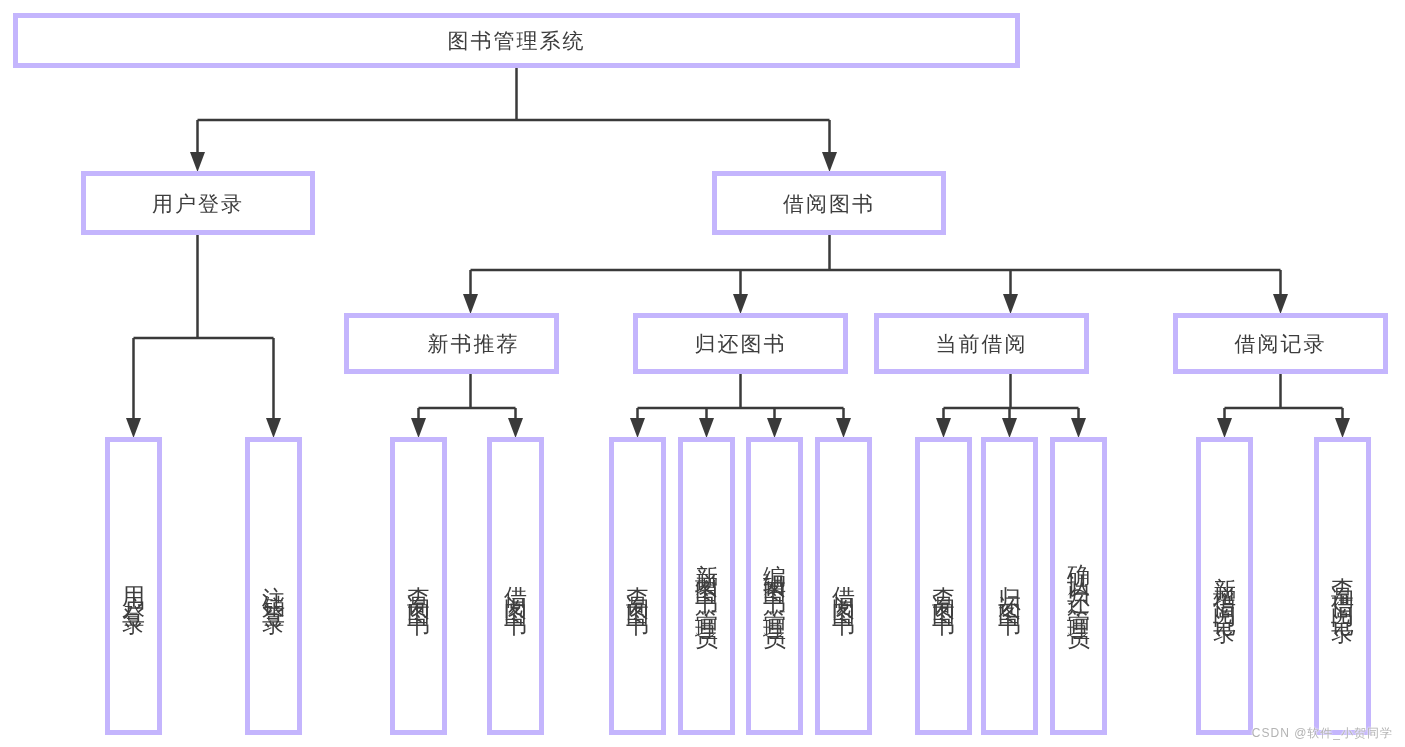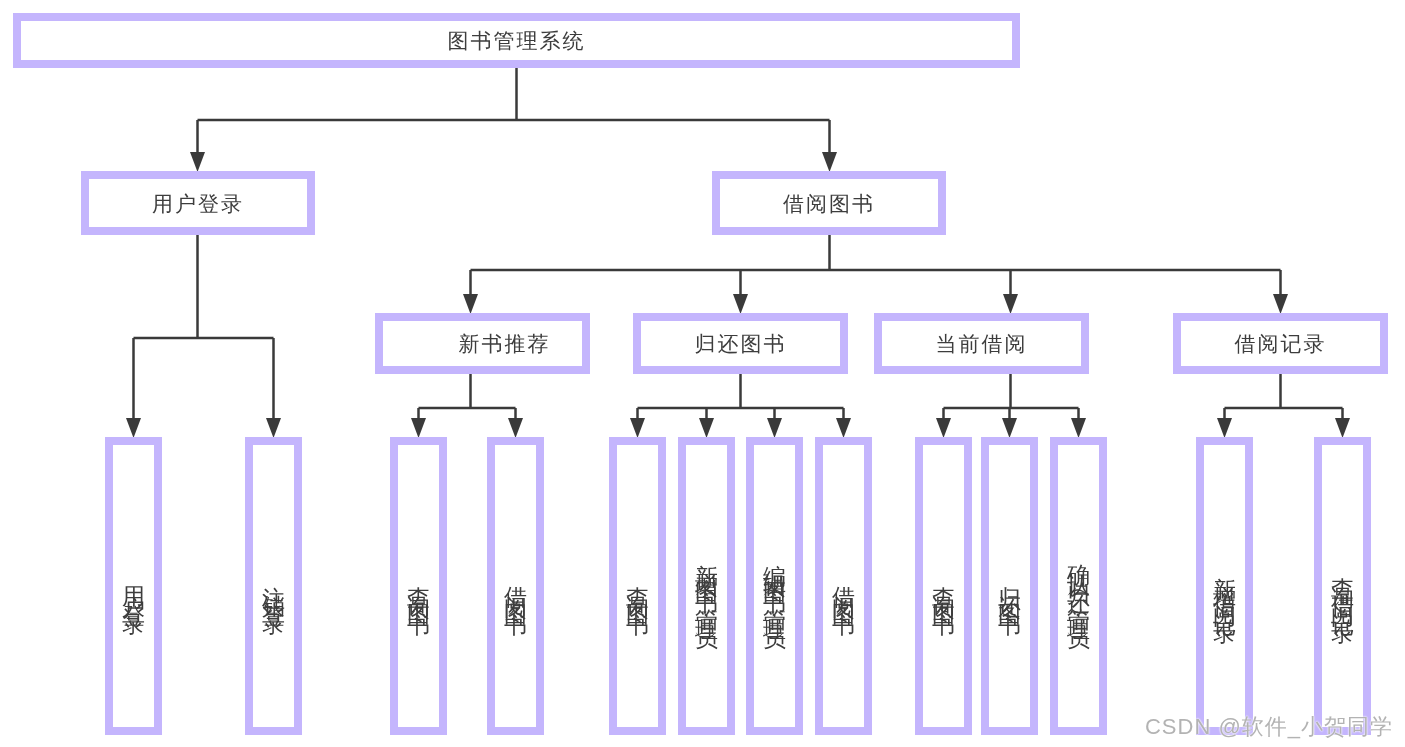--- a/index.html
+++ b/index.html
@@ -18,21 +18,21 @@
   .connectors {
     position: absolute;
     left: 0;
     top: 0;
     width: 1405px;
     height: 747px;
   }
   .node {
     position: absolute;
     box-sizing: border-box;
-    border: 8px solid #c4b5fd;
+    border: 5px solid #c4b5fd;
     background: #ffffff;
     display: flex;
     align-items: center;
     justify-content: center;
     color: #3d3d3d;
     text-align: center;
   }
   .h-node {
     font-size: 21px;
     letter-spacing: 2px;
@@ -48,21 +48,21 @@
     top: 437px;
     height: 298px;
   }
   .root-node   { left: 13px;  top: 13px;  width: 1007px; height: 55px; }
   .l2-node     { top: 171px; width: 234px; height: 64px; }
   .l3-node     { top: 313px; width: 215px; height: 61px; }
   .watermark {
     position: absolute;
     right: 12px;
     bottom: 5px;
-    font-size: 22px;
+    font-size: 12px;
     color: #b3b3b3;
     letter-spacing: 1px;
     text-shadow: 0 0 2px #ffffff, 0 0 2px #ffffff;
     white-space: nowrap;
   }
 </style>
 </head>
 <body>
 
 <div class="canvas">
@@ -133,21 +133,21 @@
     <span>图书管理系统</span>
   </div>
 
   <div class="node h-node l2-node" style="left:81px;">
     <span>用户登录</span>
   </div>
   <div class="node h-node l2-node" style="left:712px;">
     <span>借阅图书</span>
   </div>
 
-  <div class="node h-node l3-node" style="left:375px;padding-left:44px;">
+  <div class="node h-node l3-node" style="left:344px;padding-left:44px;">
     <span>新书推荐</span>
   </div>
   <div class="node h-node l3-node" style="left:633px;">
     <span>归还图书</span>
   </div>
   <div class="node h-node l3-node" style="left:874px;">
     <span>当前借阅</span>
   </div>
   <div class="node h-node l3-node" style="left:1173px;">
     <span>借阅记录</span>

